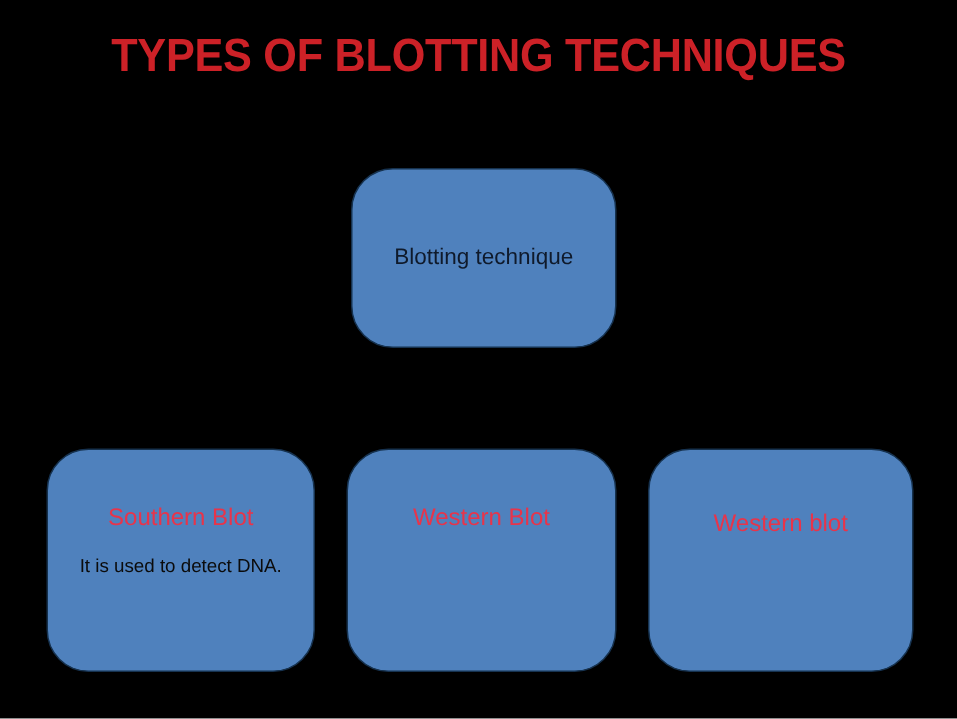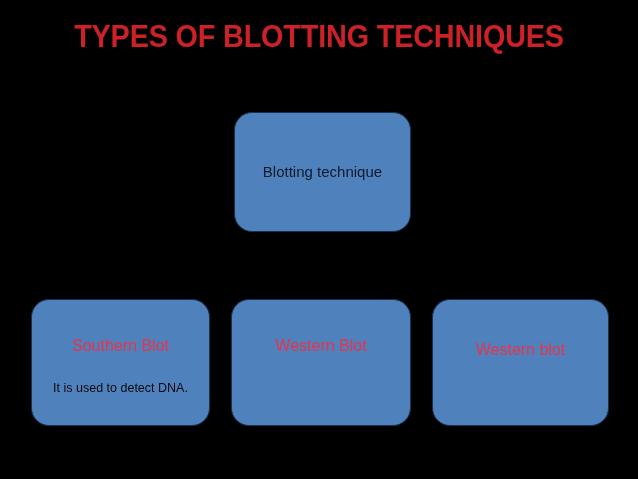--- a/index.html
+++ b/index.html
@@ -62,21 +62,21 @@
     top: 287px;
     width: 4px;
     height: 14px;
   }
 
   
   .node {
     position: absolute;
     background: #4F81BD;
     border: 1.6px solid #16324F;
-    border-radius: 18px;
+    border-radius: 28px;
     box-sizing: border-box;
   }
 
   .node-root {
     left: 234px;
     top: 112px;
     width: 177px;
     height: 120px;
   }
   .node-root .node-title {
@@ -84,21 +84,21 @@
     left: 0;
     right: 0;
     top: 50px;
     text-align: center;
     color: #0F1A2B;
     font-size: 15px;
     font-weight: normal;
     line-height: 18px;
   }
 
-  .node-leaf { height: 127px; top: 299px; }
+  .node-leaf { height: 149px; top: 299px; }
   .leaf-1 { left: 31px;  width: 179px; }
   .leaf-2 { left: 231px; width: 180px; }
   .leaf-3 { left: 432px; width: 177px; }
 
   .leaf-title {
     position: absolute;
     left: 0;
     right: 0;
     text-align: center;
     color: #E8344A;
@@ -114,21 +114,21 @@
     text-align: center;
     color: #0B0B0B;
     font-size: 12.5px;
     font-weight: normal;
     line-height: 16px;
     white-space: nowrap;
   }
 
   
   .leaf-1 .leaf-title, .leaf-2 .leaf-title { top: 36px; }
-  .leaf-1 .leaf-desc,  .leaf-2 .leaf-desc  { top: 80px; }
+  .leaf-1 .leaf-desc,  .leaf-2 .leaf-desc  { top: 69px; }
 
   
   .leaf-3 .leaf-title { top: 40px; font-size: 16px; }
   .leaf-3 .leaf-desc  { top: 74px; font-size: 12.5px; }
 </style>
 </head>
 <body>
 
 <div id="slide">
 

